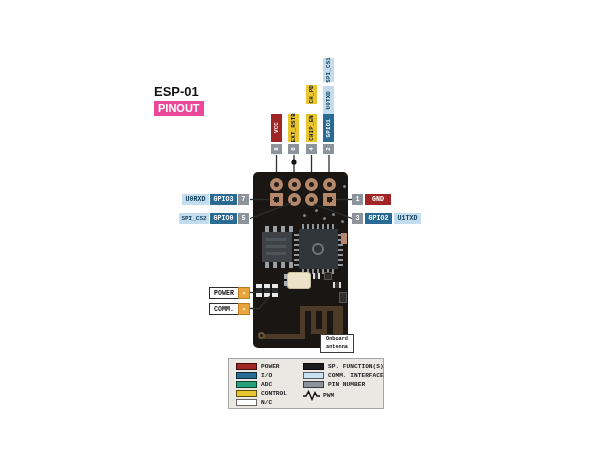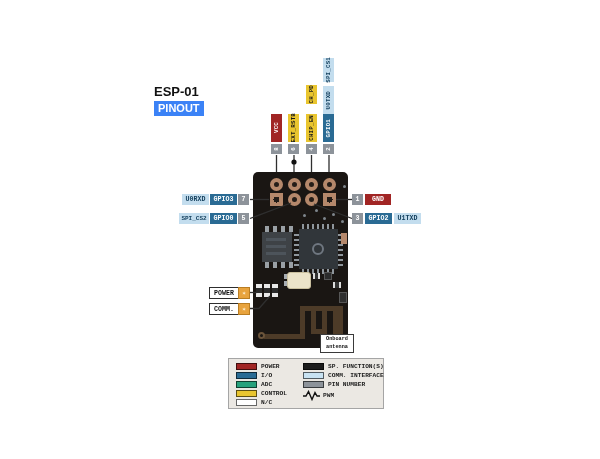--- a/index.html
+++ b/index.html
@@ -4,21 +4,21 @@
 <style>
   html,body{margin:0;padding:0;background:#fff;}
   .canvas{position:relative;width:600px;height:459px;background:#ffffff;overflow:hidden;
           font-family:"Liberation Mono","DejaVu Sans Mono",monospace;}
   .abs{position:absolute;}
 
   
   .title-name{font-family:"Liberation Sans","DejaVu Sans",sans-serif;font-weight:bold;
               font-size:13px;color:#111;letter-spacing:0px;}
   .title-badge{font-family:"Liberation Sans","DejaVu Sans",sans-serif;font-weight:bold;
-               font-size:11px;color:#fff;background:#3b82f6;padding:1px 4px 2px 4px;display:inline-block;}
+               font-size:11px;color:#fff;background:#ec4899;padding:1px 4px 2px 4px;display:inline-block;}
 
   
   .bg-power{background:#a12524;color:#fff;}
   .bg-control{background:#e9c52f;color:#161616;}
   .bg-io{background:#2a6b94;color:#fff;}
   .bg-comm{background:#c3ddee;color:#14405e;}
   .bg-num{background:#8d939a;color:#fff;}
 
   .vbox{display:flex;align-items:center;justify-content:center;width:11px;}
   .vbox span{writing-mode:vertical-rl;transform:rotate(180deg);

